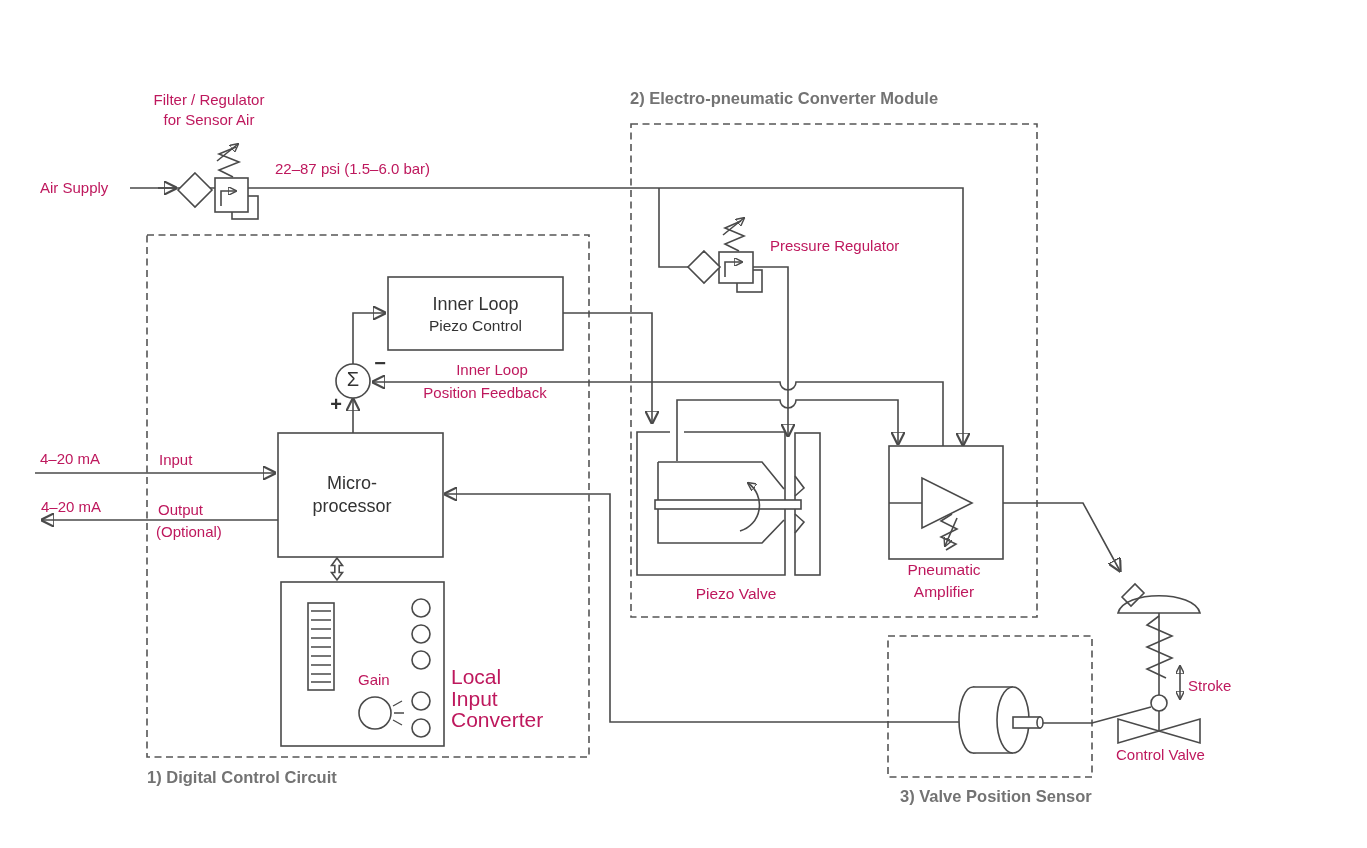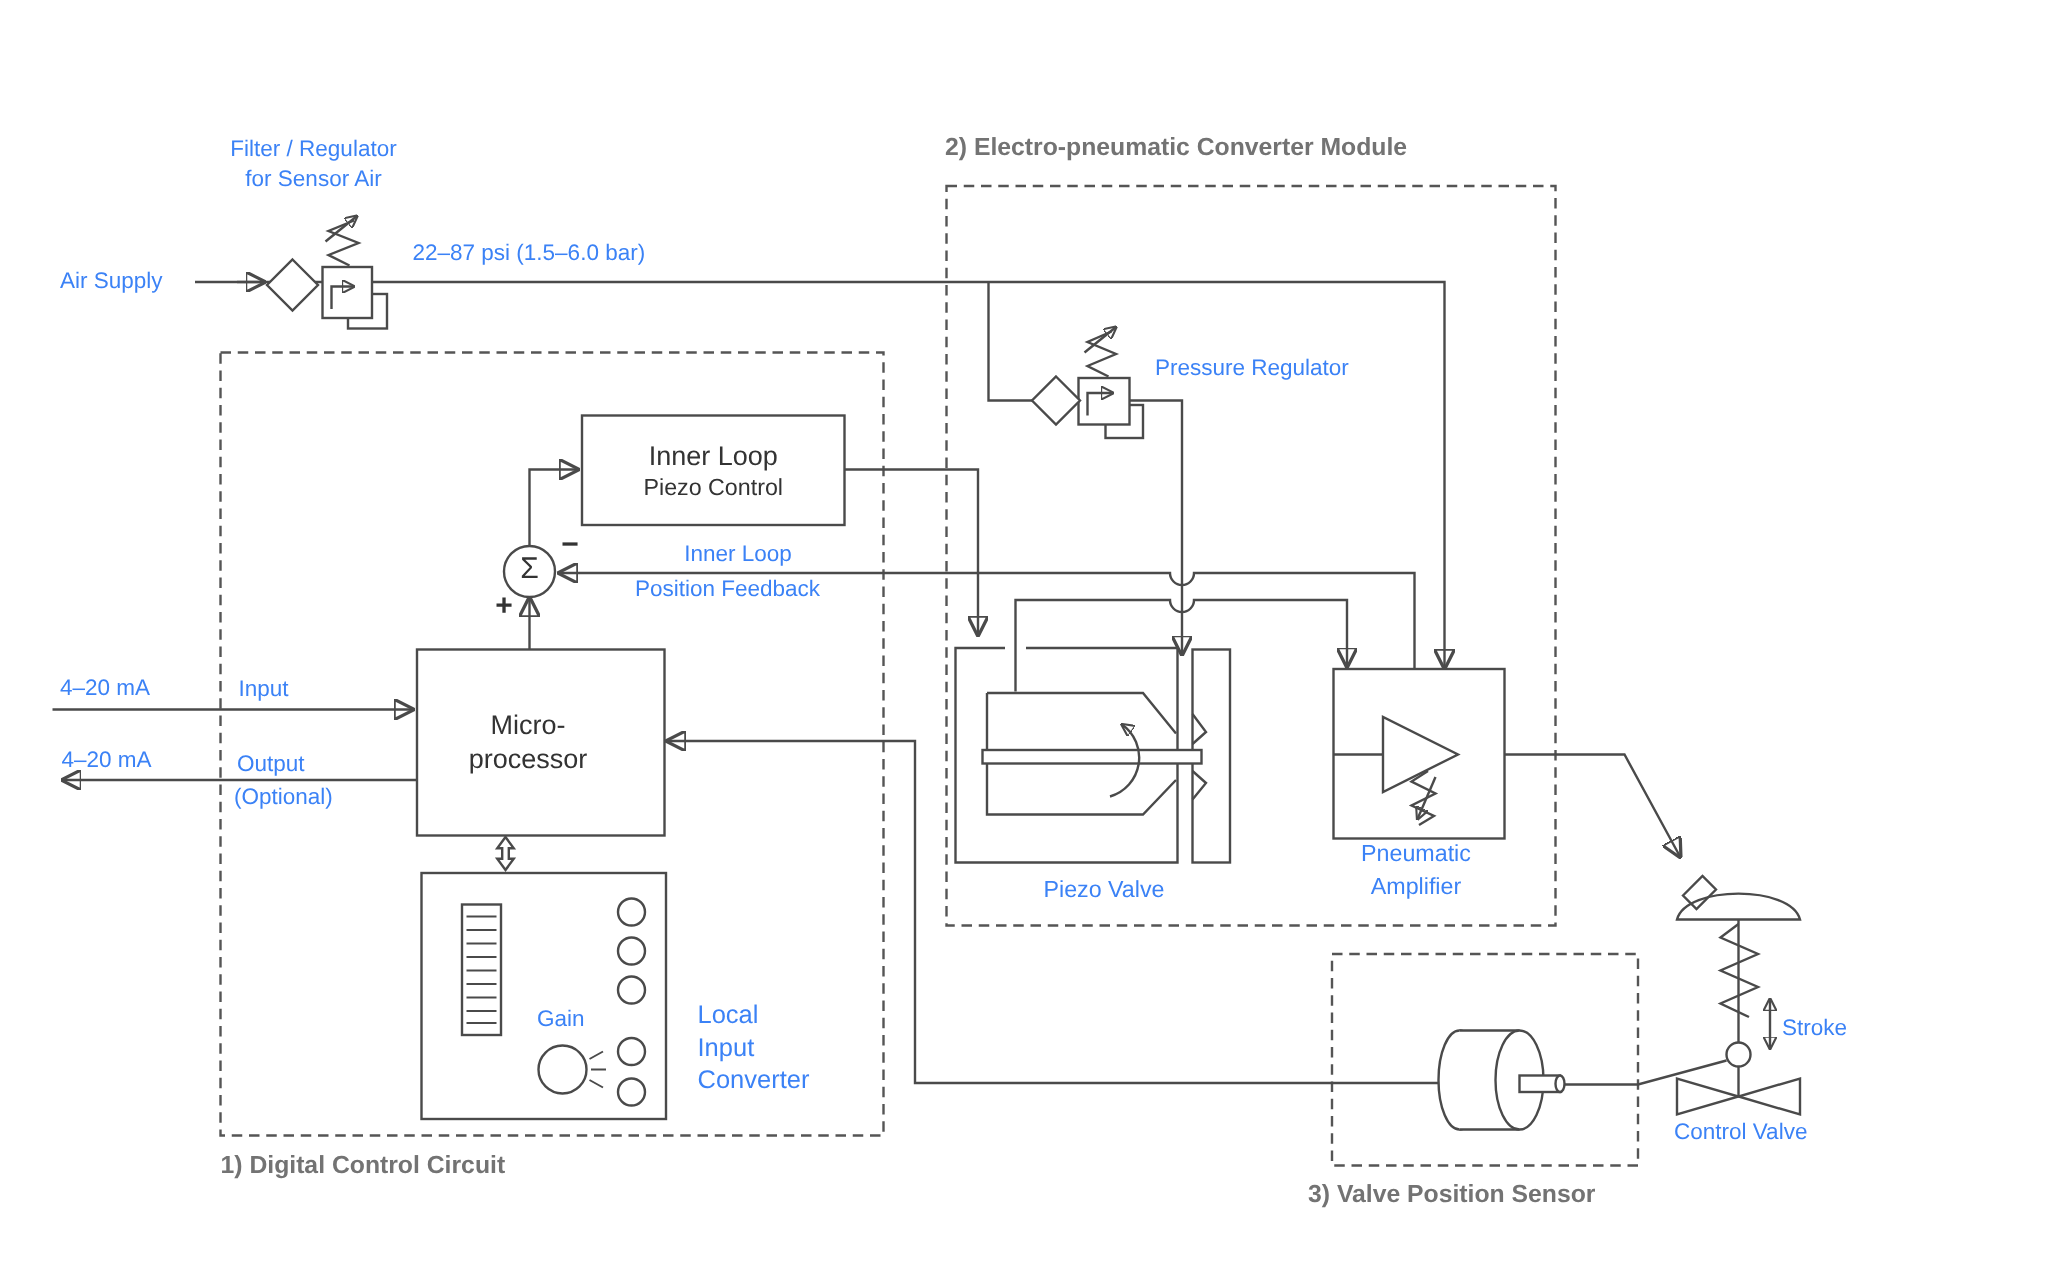--- a/index.html
+++ b/index.html
@@ -4,26 +4,26 @@
 <style>
   html,body{margin:0;padding:0;background:#fff;}
   #stage{position:relative;width:1367px;height:848px;background:#fff;overflow:hidden;
          font-family:"Liberation Sans","DejaVu Sans",sans-serif;color:#333;}
   #linework{position:absolute;left:0;top:0;}
   svg path, svg polyline{stroke:#4a4a4a;stroke-width:1.6;fill:none;}
   svg rect.box, svg polygon.ws, svg circle.ws, svg ellipse.ws, svg rect.ws{fill:#fff;stroke:#4a4a4a;stroke-width:1.6;}
   svg rect.dash{fill:none;stroke:#555;stroke-width:1.6;stroke-dasharray:7 4.5;}
   svg .thin{stroke-width:1.3;}
   svg rect.blank{fill:#fff;stroke:none;}
-  .lbl{position:absolute;font-size:15px;line-height:18px;color:#3b82f6;white-space:nowrap;}
+  .lbl{position:absolute;font-size:15px;line-height:18px;color:#be185d;white-space:nowrap;}
   .ttl{position:absolute;font-size:16.5px;font-weight:bold;color:#737373;white-space:nowrap;}
   .ctr{text-align:center;}
   .big{font-size:18px;line-height:23px;}
   .mid{font-size:15.5px;line-height:19px;}
-  .lui{font-size:17px;line-height:21.5px;margin-left:14px;}
+  .lui{font-size:21px;line-height:21.5px;}
   .sign{position:absolute;font-size:20px;font-weight:bold;color:#333;width:20px;text-align:center;}
   .sigma{position:absolute;font-size:20px;color:#333;width:34px;text-align:center;}
   .stack{position:absolute;display:flex;flex-direction:column;justify-content:center;align-items:center;}
 </style>
 </head>
 <body>
 
 <div id="stage">
 
   <svg id="linework" width="1367" height="848" viewBox="0 0 1367 848">
@@ -138,21 +138,21 @@
 
   <div class="lbl ctr" style="left:139px;top:90px;width:140px;line-height:20px;">
     <div>Filter / Regulator</div>
     <div>for Sensor Air</div>
   </div>
 
   <div class="lbl" style="left:275px;top:160px;">22–87 psi (1.5–6.0 bar)</div>
 
   <div class="ttl" style="left:630px;top:89px;">2) Electro-pneumatic Converter Module</div>
   <div class="ttl" style="left:147px;top:768px;">1) Digital Control Circuit</div>
-  <div class="ttl" style="left:872px;top:787px;">3) Valve Position Sensor</div>
+  <div class="ttl" style="left:900px;top:787px;">3) Valve Position Sensor</div>
 
   <div class="lbl" style="left:770px;top:237px;">Pressure Regulator</div>
 
   <div class="stack" style="left:389px;top:278px;width:173px;height:71px;">
     <div class="big">Inner Loop</div>
     <div class="mid">Piezo Control</div>
   </div>
 
   <div class="lbl ctr" style="left:437px;top:361px;width:110px;">Inner Loop</div>
   <div class="lbl ctr" style="left:410px;top:384px;width:150px;">Position Feedback</div>

